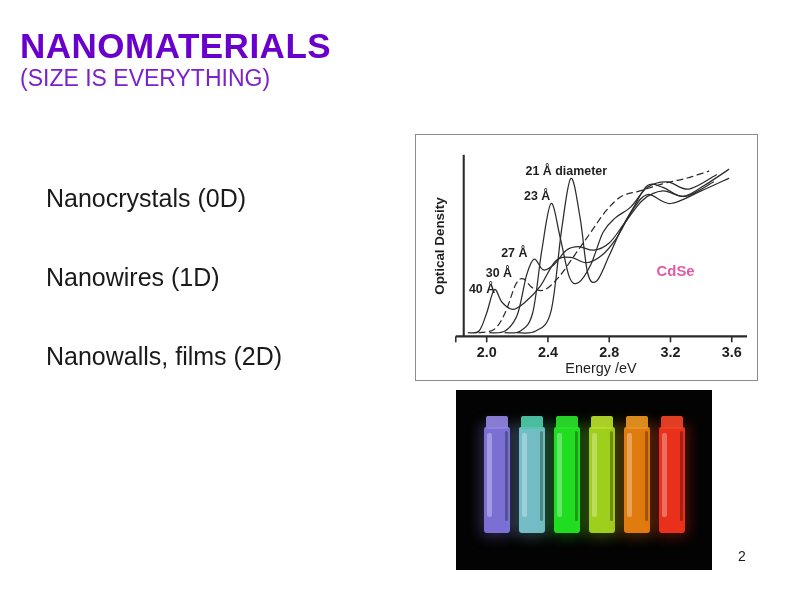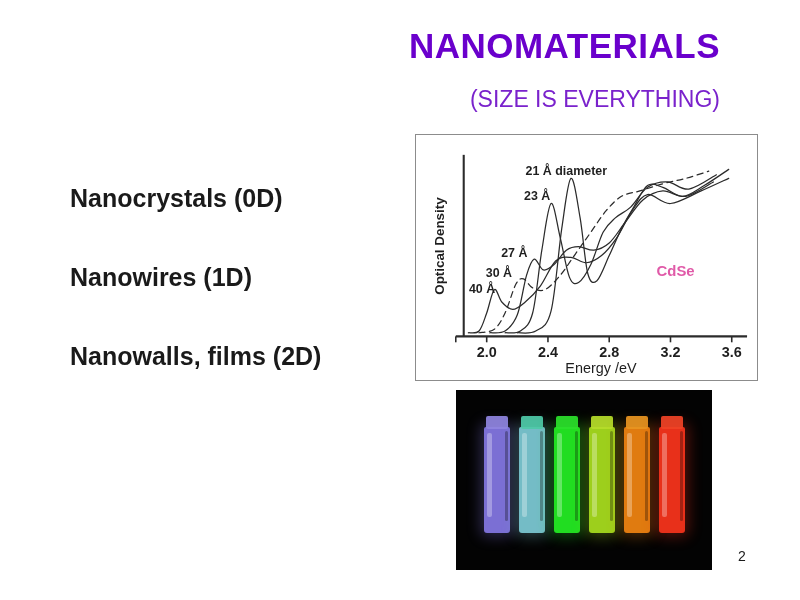--- a/index.html
+++ b/index.html
@@ -15,46 +15,46 @@
     font-family: "Liberation Sans", sans-serif;
     background: #ffffff;
   }
 
   
   #title-block {
     position: absolute;
     left: 0;
     top: 28px;
     width: 720px;
-    text-align: right;
+    text-align: left;
+    padding-left: 20px;
   }
   #slide-title {
     font-size: 35px;
     font-weight: bold;
     color: #6a00cc;
     letter-spacing: 0.5px;
     line-height: 1.05;
     white-space: nowrap;
   }
   #slide-subtitle {
     font-size: 23px;
     font-weight: normal;
     color: #7a22cc;
     line-height: 1.2;
-    margin-top: 21px;
+    margin-top: 0;
     white-space: nowrap;
   }
 
   
   #bullet-list {
     position: absolute;
-    left: 70px;
+    left: 46px;
     top: 186px;
     width: 340px;
-    font-weight: bold;
   }
   .bullet-item {
     font-size: 25px;
     color: #1a1a1a;
     line-height: 1.0;
     margin-bottom: 54px;
     white-space: nowrap;
   }
   .bullet-item:last-child { margin-bottom: 5px; }
 

